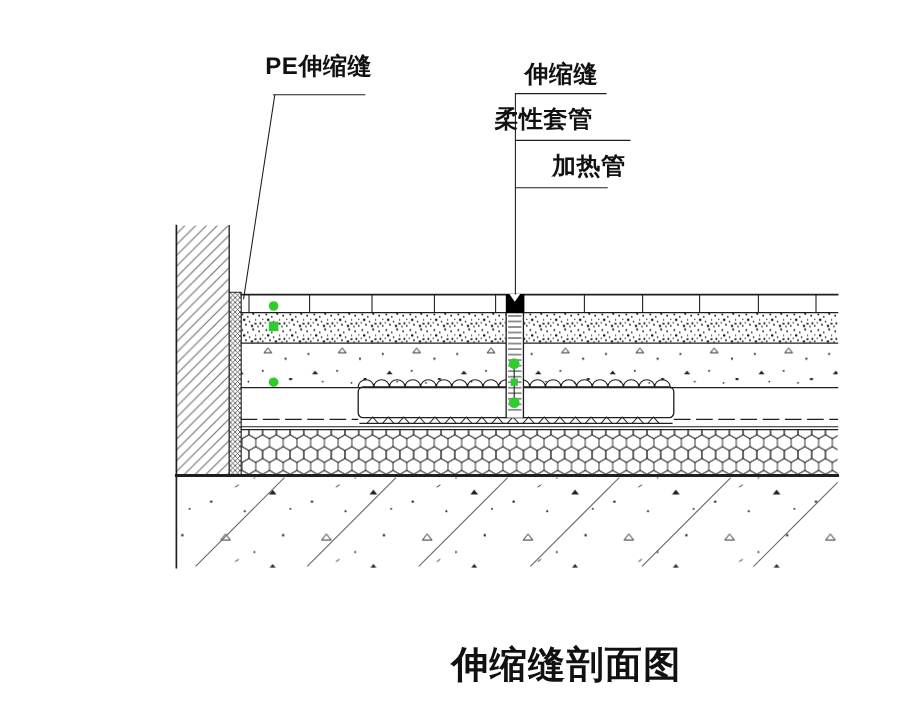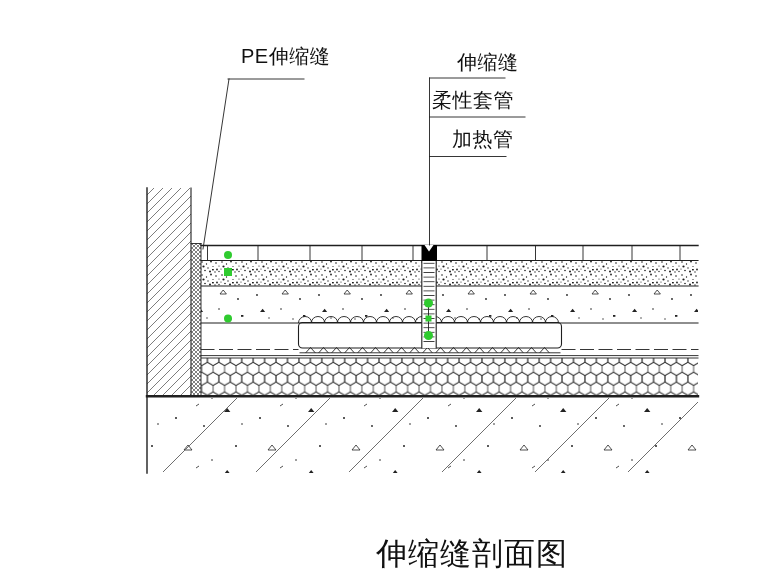--- a/index.html
+++ b/index.html
@@ -1,25 +1,25 @@
 <!DOCTYPE html>
 <html style="--background: #ffffff; --line: #1f1f1f; --hatch: #6e6e6e; --marker-green: #2fcb2f; --joint-fill: #000000;"><head>
 <meta charset="utf-8">
 <style>
   html,body{margin:0;padding:0;background:#fff;}
   .canvas{
     position:relative;width:760px;height:584px;background:var(--background,#fff);
     font-family:"Liberation Sans","DejaVu Sans",sans-serif;overflow:hidden;
   }
   .callout{
-    position:absolute;color:#111;font-size:20px;font-weight:400;
-    white-space:nowrap;line-height:1;letter-spacing:.5px;margin-left:20px;
+    position:absolute;color:#111;font-size:20px;font-weight:700;
+    white-space:nowrap;line-height:1;letter-spacing:.5px;
   }
   .fig-title{
-    position:absolute;color:#111;font-size:31px;font-weight:400;
+    position:absolute;color:#111;font-size:31px;font-weight:700;
     white-space:nowrap;line-height:1;letter-spacing:1px;
   }
   svg{position:absolute;left:0;top:0;}
   .ln{stroke:var(--line,#1f1f1f);stroke-width:1.1;fill:none;stroke-linecap:square;}
   .med{stroke-width:1.4;}
   .thin{stroke-width:.9;}
   .thick{stroke-width:2.4;}
   .dash{stroke-dasharray:13 5.5;}
   .hatchln{stroke:var(--hatch,#6e6e6e);stroke-width:.9;fill:none;}
   .gm{fill:var(--marker-green,#2fcb2f);stroke:none;}
@@ -165,16 +165,16 @@
       <circle class="gm" cx="228" cy="318.5" r="4"></circle>
       <circle class="gm" cx="428.5" cy="303" r="4.5"></circle>
       <rect class="gm" x="425.5" y="315.5" width="6" height="6"></rect>
       <circle class="gm" cx="428.5" cy="335.5" r="4.5"></circle>
     </g>
   </svg>
 
   <div class="callout" style="left:221px;top:46px;">PE伸缩缝</div>
   <div class="callout" style="left:437px;top:52px;text-align:right;">伸缩缝</div>
   <div class="callout" style="left:412px;top:90px;">柔性套管</div>
-  <div class="callout" style="left:432px;top:129px;">加热管</div>
+  <div class="callout" style="left:460px;top:129px;">加热管</div>
 
   <div class="fig-title" style="left:376px;top:538px;">伸缩缝剖面图</div>
 </div>
 
 </body></html>

